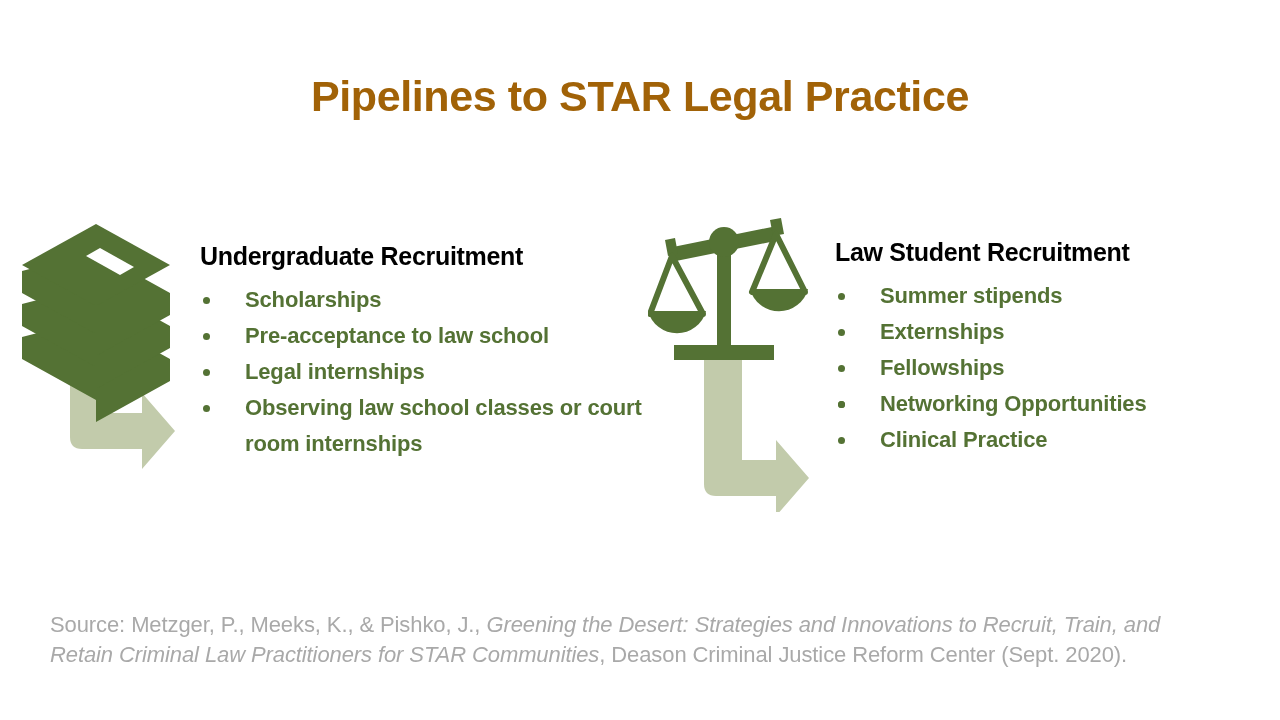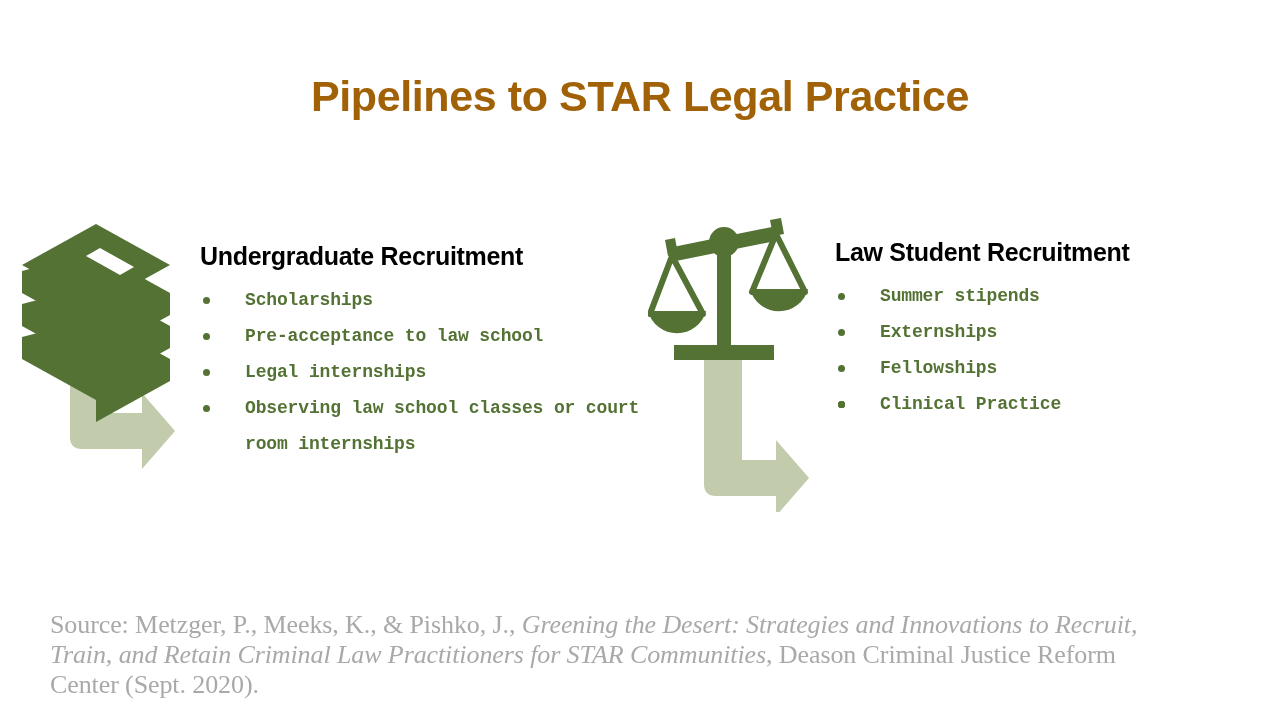--- a/index.html
+++ b/index.html
@@ -74,22 +74,22 @@
   }
 
   ul.bullets {
     list-style: none;
     margin: 0;
     padding: 0;
   }
   ul.bullets > li {
     position: relative;
     padding-left: 45px;
-    font-family: Liberation Mono, monospace;
-    font-size: 18px;
+    font-family: Liberation Sans, sans-serif;
+    font-size: 22px;
     font-weight: bold;
     color: #547234;
     line-height: 36px;
     letter-spacing: -0.15px;
   }
   ul.bullets > li .dot {
     position: absolute;
     left: 3px;
     top: 15px;
     width: 7px;
@@ -100,22 +100,22 @@
   ul.bullets > li .btext {
     display: block;
   }
 
   
   .source-note {
     position: absolute;
     left: 50px;
     top: 610px;
     width: 1140px;
-    font-family: Liberation Serif, serif;
-    font-size: 26px;
+    font-family: Liberation Sans, sans-serif;
+    font-size: 22px;
     line-height: 30px;
     color: #a9a9a9;
     letter-spacing: -0.1px;
   }
   .source-note .ital {
     font-style: italic;
   }
 </style>
 </head>
 <body>
@@ -239,20 +239,21 @@
           </li>
           <li>
             <span class="dot"></span>
             <span class="btext">Fellowships</span>
           </li>
           <li>
             <span class="dot"></span>
           </li>
           <li>
             <span class="dot"></span>
+            <span class="btext">Networking Opportunities</span>
           </li>
           <li>
             <span class="dot"></span>
             <span class="btext">Clinical Practice</span>
           </li>
         </ul>
       </div>
 
     </div>
   </div>

